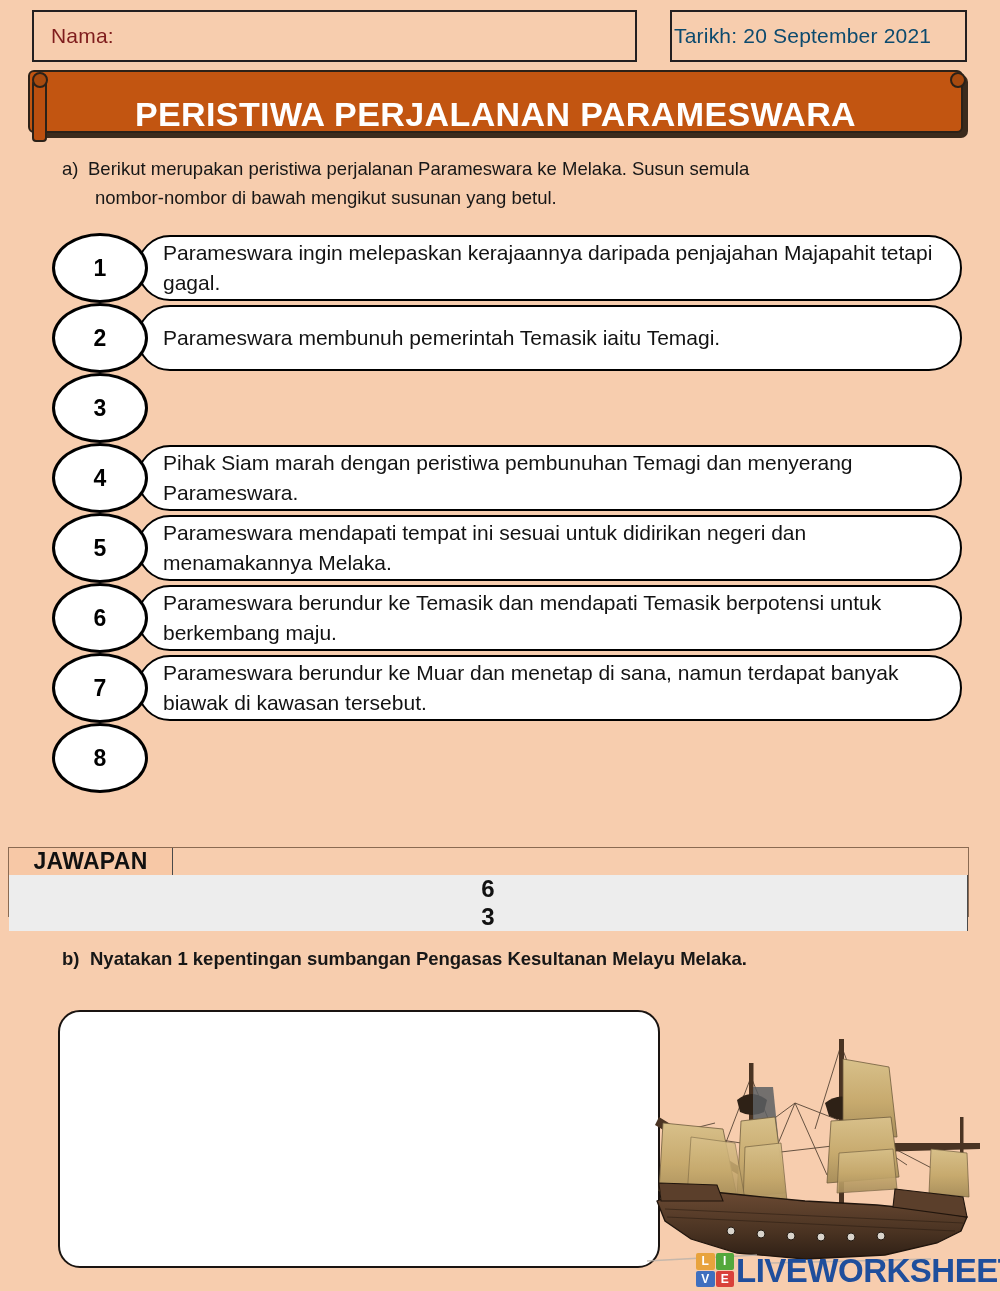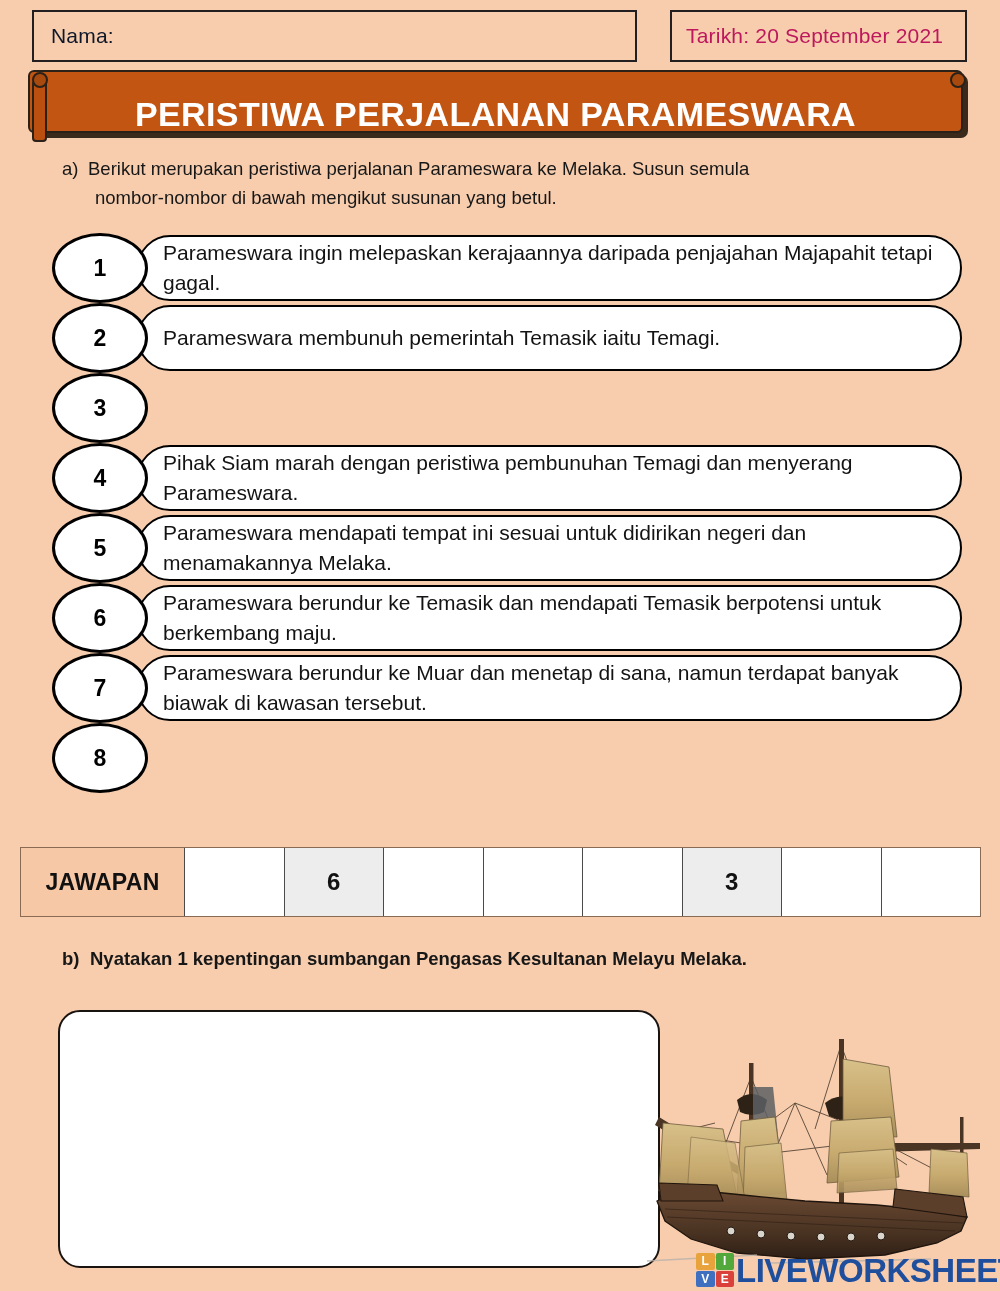--- a/index.html
+++ b/index.html
@@ -32,40 +32,40 @@
     width: 605px;
     height: 52px;
     border: 2px solid #231f20;
     box-sizing: border-box;
     background: transparent;
     display: flex;
     align-items: center;
   }
   .nama-box .lbl {
     font-size: 21px;
-    color: #0f172a;
+    color: #7f1d1d;
     padding-left: 17px;
     letter-spacing: .2px;
   }
   .tarikh-box {
     position: absolute;
     left: 670px;
     top: 0;
     width: 297px;
     height: 52px;
     border: 2px solid #231f20;
     box-sizing: border-box;
     background: transparent;
     display: flex;
     align-items: center;
   }
   .tarikh-box .lbl {
     font-size: 21px;
-    color: #be185d;
-    padding-left: 14px;
+    color: #0c4a6e;
+    padding-left: 2px;
     letter-spacing: .2px;
     white-space: nowrap;
   }
 
   
   .banner-wrap {
     position: absolute;
     left: 28px;
     top: 70px;
     width: 940px;
@@ -186,27 +186,28 @@
     justify-content: center;
     z-index: 3;
     font-size: 23px;
     font-weight: bold;
     color: #000000;
   }
 
   
   .jawapan {
     position: absolute;
-    left: 20px;
+    left: 8px;
     top: 847px;
     width: 961px;
     height: 70px;
     display: flex;
     border: 1.5px solid #8a6a52;
     box-sizing: border-box;
+    flex-direction: column;
   }
   .jw-label {
     width: 164px;
     background: #f7c8a6;
     border-right: 1.5px solid #4a4a4a;
     display: flex;
     align-items: center;
     justify-content: center;
     font-size: 23px;
     font-weight: bold;

